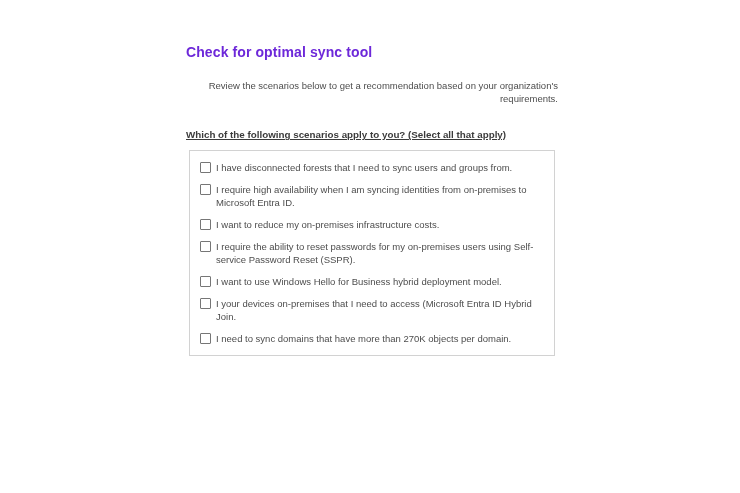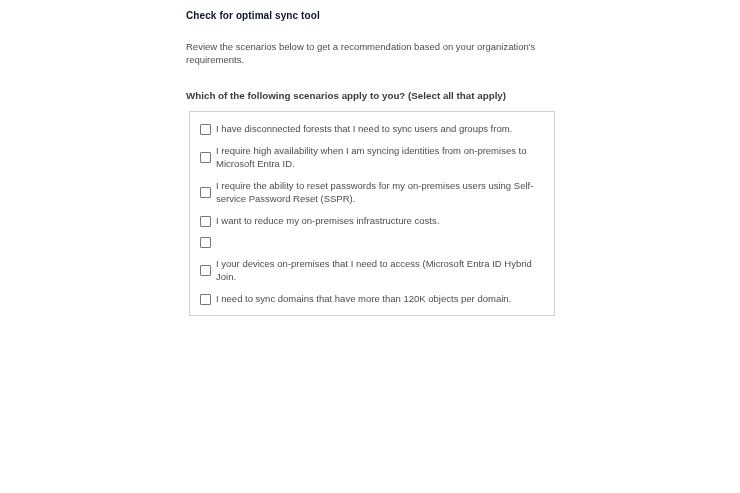--- a/index.html
+++ b/index.html
@@ -9,52 +9,55 @@
     background: #ffffff;
     overflow: hidden;
     font-family: "Liberation Sans", sans-serif;
   }
   .content {
     margin-left: 186px;
     width: 372px;
     padding-top: 10px;
   }
   .page-title {
-    font-size: 10px;
+    font-size: 14px;
     font-weight: bold;
-    color: #0f172a;
+    color: #6d28d9;
     letter-spacing: 0.1px;
+    margin-top: 34px;
   }
   .intro {
     margin-top: 19px;
     font-size: 9.5px;
     line-height: 13px;
     color: #4d4d4d;
+    text-align: right;
   }
   .question {
     margin-top: 23px;
     font-size: 9.8px;
     line-height: 13px;
     font-weight: bold;
     color: #3b3b3b;
+    text-decoration: underline;
   }
   .options-box {
     margin-top: 9px;
     margin-left: 3px;
     width: 366px;
     border: 1px solid #d2d2d2;
     background: #ffffff;
     padding: 10px 12px 10px 10px;
     display: flex;
     flex-direction: column;
     gap: 9px;
   }
   .option {
     display: flex;
-    align-items: center;
+    align-items: flex-start;
     cursor: pointer;
   }
   .checkbox {
     width: 11px;
     height: 11px;
     border: 1px solid #767676;
     border-radius: 1px;
     background: #ffffff;
     flex: 0 0 auto;
     margin-top: 1px;
@@ -81,38 +84,39 @@
 
 
 
   <div class="option">
     <span class="checkbox"></span>
     <span class="option-label">I require high availability when I am syncing identities from on-premises to Microsoft Entra ID.</span>
   </div>
 
   <div class="option">
     <span class="checkbox"></span>
-    <span class="option-label">I require the ability to reset passwords for my on-premises users using Self-service Password Reset (SSPR).</span>
+    <span class="option-label">I want to reduce my on-premises infrastructure costs.</span>
   </div>
 
   <div class="option">
     <span class="checkbox"></span>
-    <span class="option-label">I want to reduce my on-premises infrastructure costs.</span>
+    <span class="option-label">I require the ability to reset passwords for my on-premises users using Self-service Password Reset (SSPR).</span>
   </div>
 
 
   <div class="option">
     <span class="checkbox"></span>
+    <span class="option-label">I want to use Windows Hello for Business hybrid deployment model.</span>
   </div>
 
   <div class="option">
     <span class="checkbox"></span>
     <span class="option-label">I your devices on-premises that I need to access (Microsoft Entra ID Hybrid Join.</span>
   </div>
 
 
   <div class="option">
     <span class="checkbox"></span>
-    <span class="option-label">I need to sync domains that have more than 120K objects per domain.</span>
+    <span class="option-label">I need to sync domains that have more than 270K objects per domain.</span>
   </div>
 
 </div>
 </div>
 
 </body></html>

